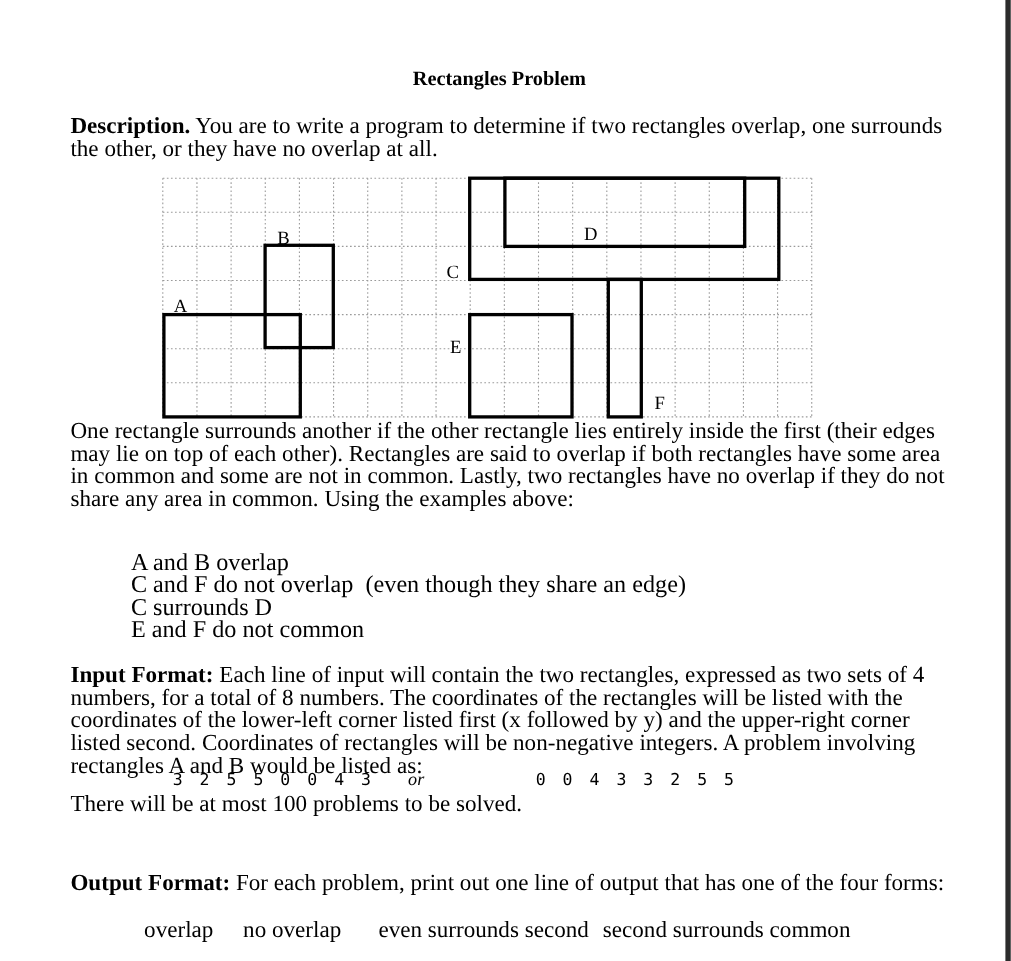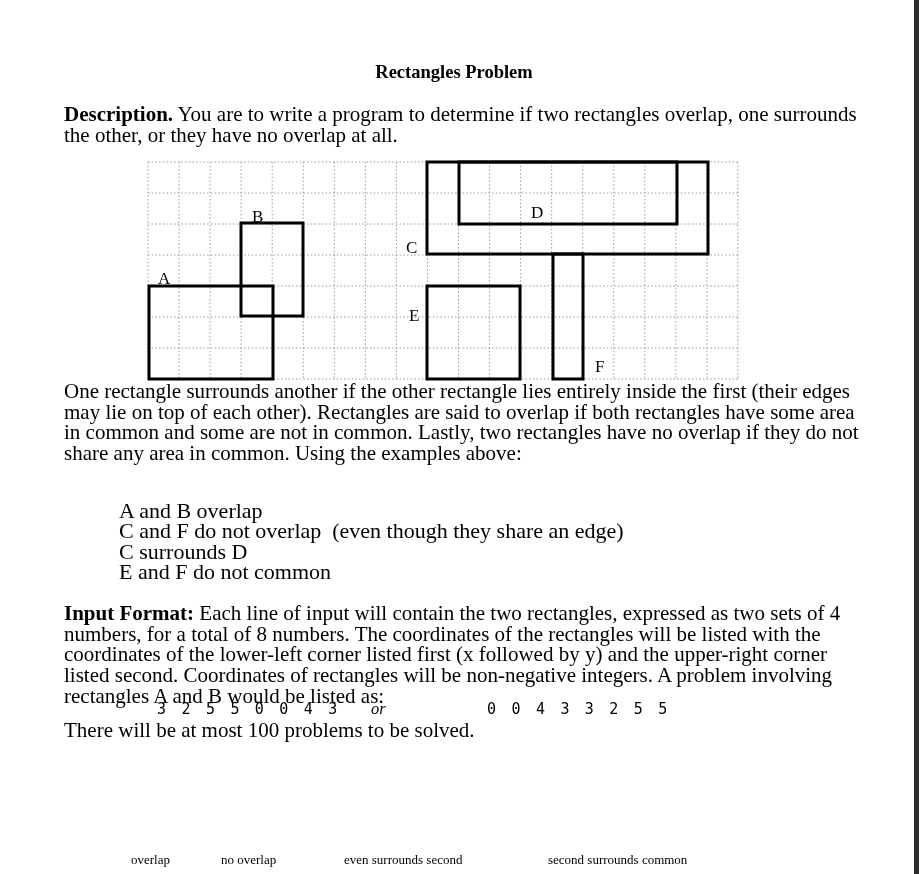--- a/index.html
+++ b/index.html
@@ -31,21 +31,21 @@
     font-size:22px; line-height:20.4px; white-space:pre-wrap;
   }
   .sample-row { position:absolute; left:0; top:699px; width:787px; height:22px; }
   .sample-row .mono {
     position:absolute; top:1px;
     font-family:"DejaVu Sans Mono", monospace;
     font-size:15px; letter-spacing:3.2px; white-space:pre;
   }
   .sample-row .or-word { position:absolute; top:0; font-size:16.5px;font-style:italic; }
   .forms-row { position:absolute; left:0; top:833px; width:919px; height:22px; }
-  .forms-row span { position:absolute; top:0; font-size:13px; white-space:pre;margin-top:19px; }
+  .forms-row span { position:absolute; top:0; font-size:21px; white-space:pre; }
 </style>
 </head>
 <body>
 
 <div class="page">
   <div class="right-bar"></div>
 
   <h1 class="title">Rectangles Problem</h1>
 
   <p class="para" style="top:104px"><b>Description.</b><span> You are to write a program to determine if two rectangles overlap, one surrounds the other, or they have no overlap at all.</span></p>
@@ -107,20 +107,21 @@
   <p class="para" style="top:603px"><b>Input Format:</b><span> Each line of input will contain the two rectangles, expressed as two sets of 4 numbers, for a total of 8 numbers. The coordinates of the rectangles will be listed with the coordinates of the lower-left corner listed first (x followed by y) and the upper-right corner listed second. Coordinates of rectangles will be non-negative integers. A problem involving rectangles A and B would be listed as:</span></p>
 
   <div class="sample-row">
     <span class="mono" style="left:157px">3 2 5 5 0 0 4 3</span>
     <span class="or-word" style="left:371px">or</span>
     <span class="mono" style="left:487px">0 0 4 3 3 2 5 5</span>
   </div>
 
   <p class="para" style="top:720px">There will be at most 100 problems to be solved.</p>
 
+  <p class="para" style="top:792px"><b>Output Format:</b><span> For each problem, print out one line of output that has one of the four forms:</span></p>
 
   <div class="forms-row">
     <span style="left:131px">overlap</span>
     <span style="left:221px">no overlap</span>
     <span style="left:344px">even surrounds second</span>
     <span style="left:548px">second surrounds common</span>
   </div>
 </div>
 
 </body></html>

